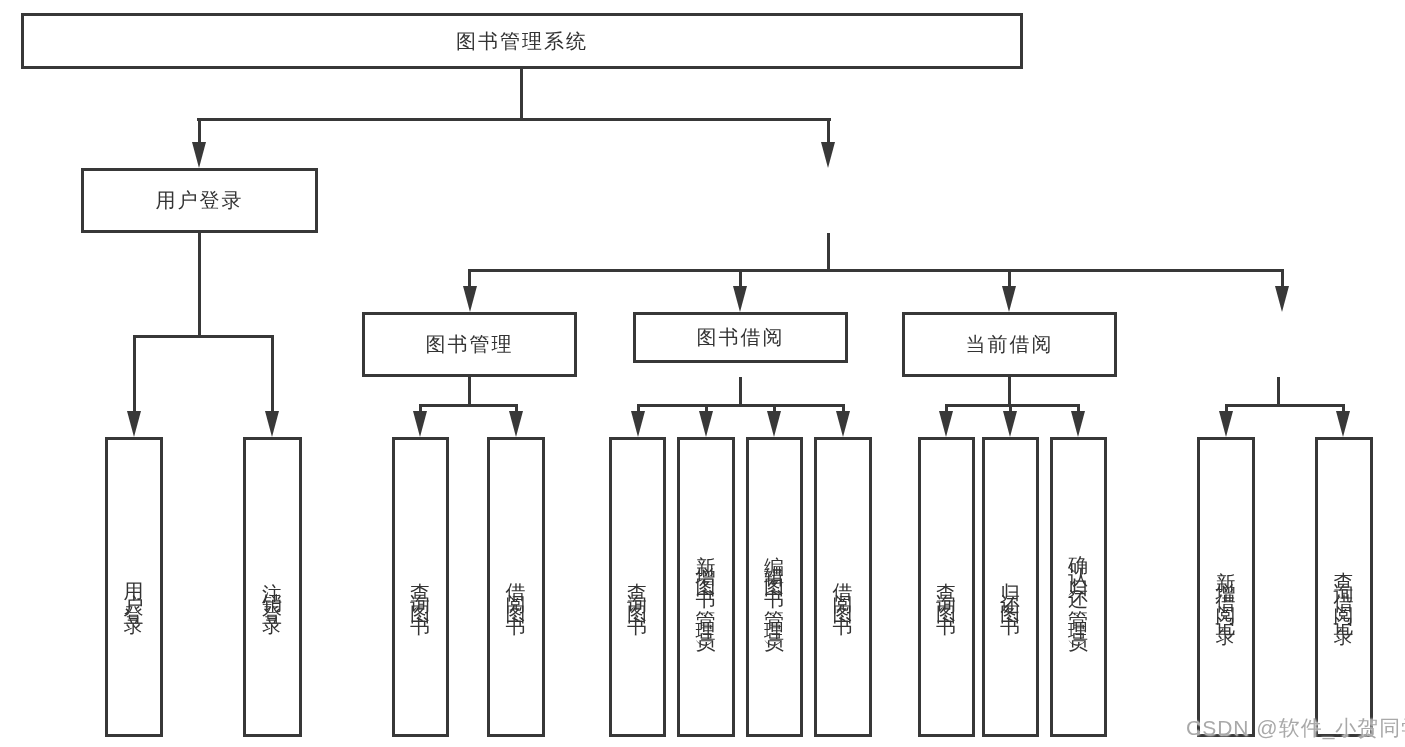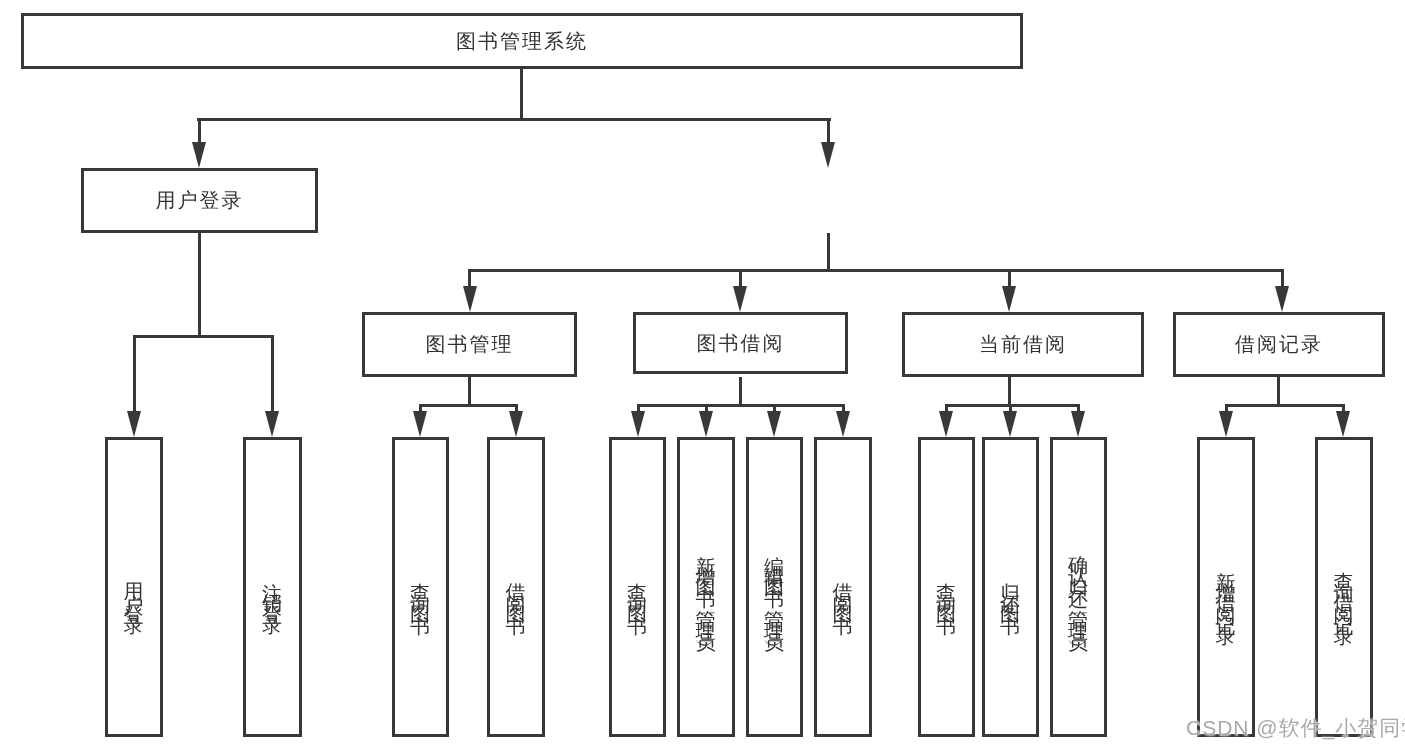--- a/index.html
+++ b/index.html
@@ -71,23 +71,22 @@
   <div class="vline" style="left:468px;top:269px;height:19px"></div>
   <div class="arrow" style="left:463px;top:286px"></div>
   <div class="vline" style="left:739px;top:269px;height:19px"></div>
   <div class="arrow" style="left:733px;top:286px"></div>
   <div class="vline" style="left:1008px;top:269px;height:19px"></div>
   <div class="arrow" style="left:1002px;top:286px"></div>
   <div class="vline" style="left:1281px;top:269px;height:19px"></div>
   <div class="arrow" style="left:1275px;top:286px"></div>
 
   <div class="node h" style="left:362px;top:312px;width:215px;height:65px">图书管理</div>
-  <div class="node h" style="left:633px;top:312px;width:215px;height:62px">图书借阅</div>
-  <div class="node h" style="left:902px;top:312px;width:242px;height:65px">当前借阅</div>
-  <div class="node h" style="left:1173px;top:312px;width:212px;height:65px">借阅记录</div>
+  <div class="node h" style="left:633px;top:312px;width:215px;height:51px">图书借阅</div>
+  <div class="node h" style="left:902px;top:312px;width:215px;height:65px">当前借阅</div>
 
   <div class="vline" style="left:468px;top:377px;height:30px"></div>
   <div class="hline" style="left:419px;top:404px;width:99px"></div>
   <div class="vline" style="left:419px;top:404px;height:9px"></div>
   <div class="arrow" style="left:413px;top:411px"></div>
   <div class="vline" style="left:515px;top:404px;height:9px"></div>
   <div class="arrow" style="left:509px;top:411px"></div>
 
   <div class="vline" style="left:739px;top:377px;height:30px"></div>
   <div class="hline" style="left:637px;top:404px;width:208px"></div>

